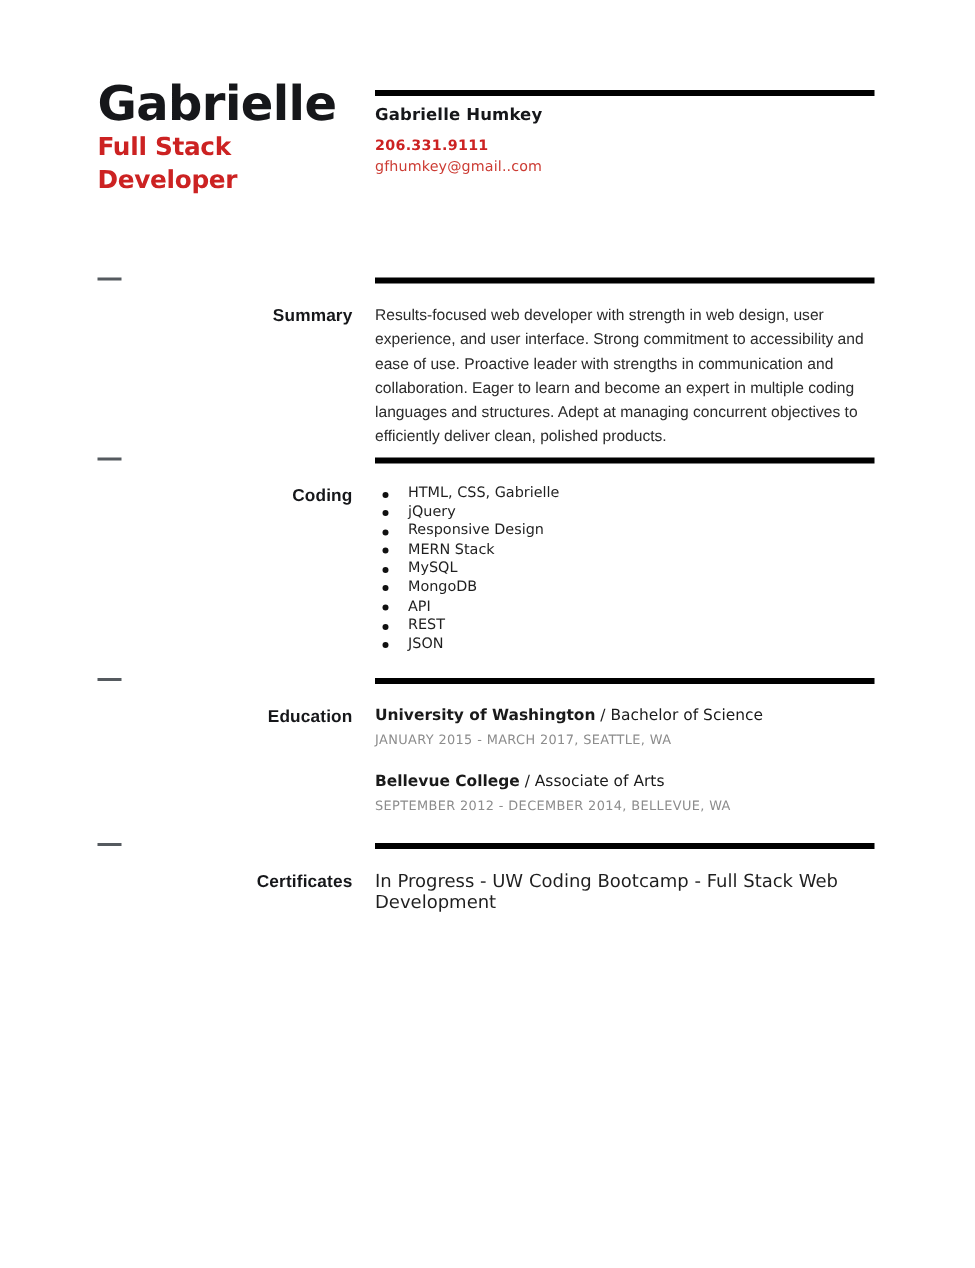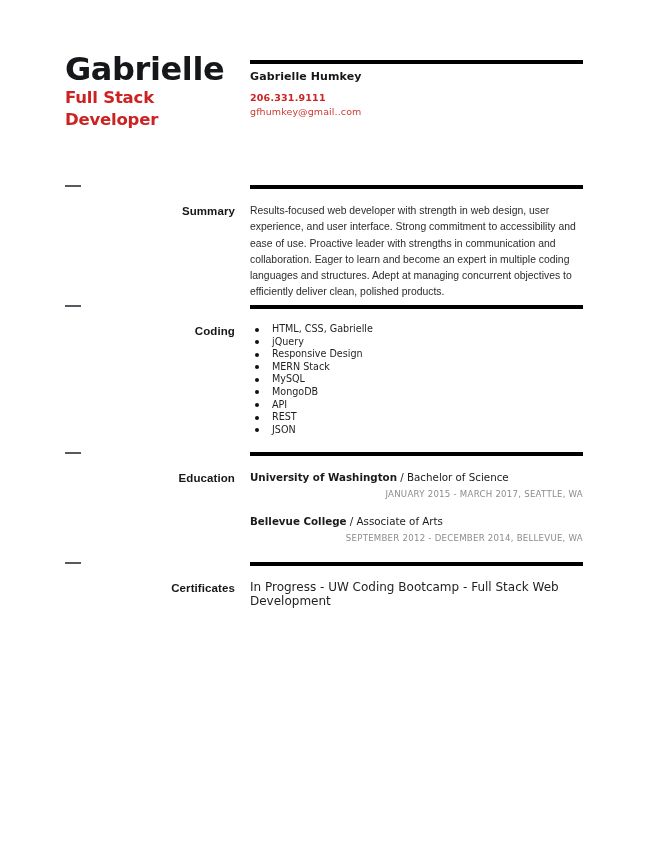--- a/index.html
+++ b/index.html
@@ -172,21 +172,20 @@
   .edu-title .degree {
     font-weight: normal;
   }
   .edu-meta {
     font-family: "DejaVu Sans", sans-serif;
     font-size: 8.6px;
     color: #8c8c8c;
     letter-spacing: 0.25px;
     margin-top: 3px;
     line-height: 12px;
-    text-align: right;
   }
 
   
   .cert-text {
     font-family: "DejaVu Sans", sans-serif;
     font-size: 12px;
     color: #1f1f1f;
     line-height: 14px;
   }
 </style>

